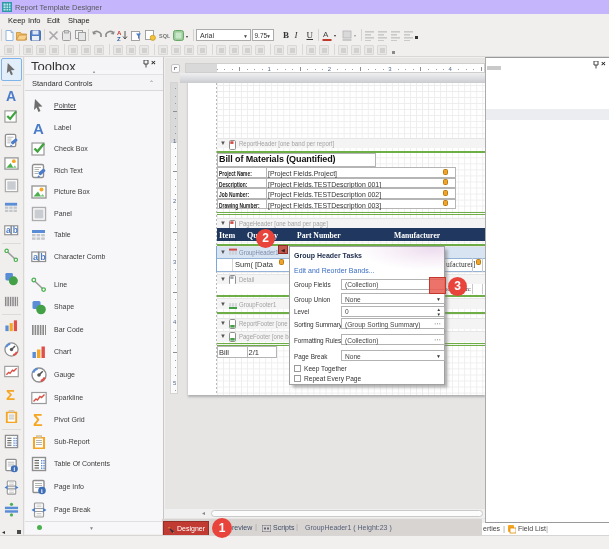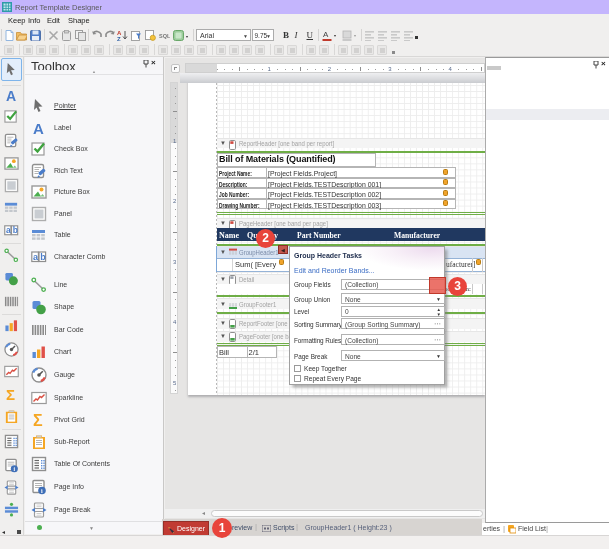--- a/index.html
+++ b/index.html
@@ -398,20 +398,24 @@
 
   <div class="abs" style="left:0;top:0;width:138px;height:13px;background:#f5f5f7;">
     <div class="abs txt" style="left:6px;top:2px;font-size:13px;color:#333;">Toolbox</div>
     <svg class="abs" style="left:118px;top:3px" width="6" height="8" viewBox="0 0 6 8">
         <path d="M1 0 h4 v4 h-4 z M3 4 v3.5" stroke="#444" stroke-width="1" fill="none"></path>
       </svg>
     <div class="abs txt" style="left:126px;top:1px;font-size:8px;color:#222;font-weight:bold;">×</div>
   </div>
   <div class="abs" style="left:0;top:13px;width:138px;height:5px;background:#f7f7f9;border-bottom:1px solid #e2e2e4;text-align:center;font-size:4px;color:#999;line-height:4px;">▲</div>
 
+  <div class="abs" style="left:0;top:18px;width:138px;height:16px;background:#f4f4f6;border-bottom:1px solid #d8d8da;">
+    <div class="abs txt" style="left:7px;top:4px;font-size:7.5px;color:#333;">Standard Controls</div>
+    <div class="abs txt" style="left:124px;top:4px;font-size:6px;color:#777;">⌃</div>
+  </div>
   <div id="toolitems">
       <div class="abs" style="left:6px;top:41px"><svg width="16" height="16" viewBox="0 0 16 16">
           <path d="M4 1 L11.5 8.5 L7.5 8.7 L9.5 13 L7.5 14 L5.6 9.6 L3 12 Z" fill="#6e6e6e"></path>
         </svg></div>
       <div class="abs txt" style="left:29px;top:45px;font-size:7px;color:#3c3c3c;text-decoration:underline;">Pointer</div>
       <div class="abs" style="left:6px;top:62.5px"><svg width="16" height="16" viewBox="0 0 16 16">
           <text x="2" y="14" font-size="15" font-weight="bold" fill="#4a7cc9" font-family="Liberation Sans">A</text>
         </svg></div>
       <div class="abs txt" style="left:29px;top:66.5px;font-size:7px;color:#3c3c3c;">Label</div>
       <div class="abs" style="left:6px;top:84px"><svg width="16" height="16" viewBox="0 0 16 16">
@@ -707,21 +711,21 @@
         <div class="abs" style="left:29px;top:134.8px;width:268px;height:1px;background:#6fae46;"></div>
         <div class="abs" style="left:29px;top:139px;width:268px;height:10px;background:#f4f4f4;border-top:1px solid #e6e6e6;">
           <div class="abs txt" style="left:3px;top:1px;font-size:6px;color:#555;">▼</div>
           <svg class="abs" style="left:11.5px;top:0.5px" width="7" height="10" viewBox="0 0 7 10">
             <rect x="0.5" y="0.5" width="6" height="9" rx="1.2" fill="#fff" stroke="#8f8f8f" stroke-width="1"></rect>
             <rect x="1.3" y="1.3" width="3.2" height="2.6" fill="#d04a41"></rect>
           </svg>
           <div class="abs txt" style="left:21.5px;top:1px;font-size:6.8px;color:#a3a3a3;transform:scaleX(0.88);transform-origin:0 0;">PageHeader [one band per page]</div>
         </div>
         <div class="abs" style="left:29px;top:149px;width:268px;height:13px;background:#203860;"></div>
-        <div class="abs txt" style="left:31px;top:150.5px;font-size:8.5px;font-weight:bold;color:#fff;font-family:'Liberation Serif',serif;transform:scaleX(0.95);transform-origin:0 0;">Name</div>
+        <div class="abs txt" style="left:31px;top:150.5px;font-size:8.5px;font-weight:bold;color:#fff;font-family:'Liberation Serif',serif;transform:scaleX(0.95);transform-origin:0 0;">Item</div>
         <div class="abs txt" style="left:59px;top:150.5px;font-size:8.5px;font-weight:bold;color:#fff;font-family:'Liberation Serif',serif;transform:scaleX(0.95);transform-origin:0 0;">Quantity</div>
         <div class="abs txt" style="left:109px;top:150.5px;font-size:8.5px;font-weight:bold;color:#fff;font-family:'Liberation Serif',serif;transform:scaleX(0.9);transform-origin:0 0;">Part Number</div>
         <div class="abs txt" style="left:206px;top:150.5px;font-size:8.5px;font-weight:bold;color:#fff;font-family:'Liberation Serif',serif;transform:scaleX(0.9);transform-origin:0 0;">Manufacturer</div>
         <div class="abs" style="left:29px;top:164.5px;width:268px;height:1px;background:#6fae46;"></div>
         <div class="abs" style="left:29px;top:166.3px;width:268px;height:1px;background:#6fae46;"></div>
         <div class="abs" style="left:29px;top:167px;width:268px;height:12px;background:#d9e4f3;border-top:1px solid #e6e6e6;">
           <div class="abs txt" style="left:3px;top:2px;font-size:6px;color:#555;">▼</div>
           <svg class="abs" style="left:11.5px;top:1px" width="8" height="10" viewBox="0 0 8 10">
             <rect x="0" y="0.6" width="8" height="2" fill="#d04a41"></rect>
             <g fill="#c3c7cc">
@@ -730,21 +734,21 @@
               <rect x="5.8" y="3.4" width="2.2" height="1.2"></rect>
               <rect x="0" y="5.3" width="2.2" height="1.2"></rect>
               <rect x="2.9" y="5.3" width="2.2" height="1.2"></rect>
               <rect x="5.8" y="5.3" width="2.2" height="1.2"></rect>
             </g>
           </svg>
           <div class="abs txt" style="left:21.5px;top:2px;font-size:6.8px;color:#7b8ca8;transform:scaleX(0.88);transform-origin:0 0;">GroupHeader1</div>
         </div>
         <div class="abs" style="left:27.5px;top:167px;width:1.5px;height:26px;background:#7da7d8;"></div>
         <div class="abs" style="left:29px;top:179px;width:268px;height:14px;background:#fff;border-top:1px solid #95b3d7;border-bottom:1.6px solid #95b3d7;"></div>
-        <div class="abs txt" style="left:47px;top:181px;font-size:7.5px;color:#333;">Sum( [Every</div>
+        <div class="abs txt" style="left:47px;top:181px;font-size:7.5px;color:#333;">Sum( [Data</div>
         <div class="abs" style="left:43.5px;top:180px;width:1px;height:12px;background:#d5d5d5;"></div>
         <div class="abs" style="left:91px;top:179.5px;width:5px;height:6px;background:#f0a32a;border:1px solid #b97c12;border-radius:1.5px;"></div>
         <div class="abs txt" style="left:258px;top:181px;font-size:7.5px;color:#333;font-family:'Liberation Serif',serif;">ufacturer]</div>
         <div class="abs" style="left:283.5px;top:179px;width:1px;height:14px;background:#c9c9c9;"></div>
         <div class="abs" style="left:294px;top:179px;width:1px;height:14px;background:#c9c9c9;"></div>
         <div class="abs" style="left:288px;top:179.5px;width:5px;height:6px;background:#f0a32a;border:1px solid #b97c12;border-radius:1.5px;"></div>
         <div class="abs" style="left:29px;top:194.5px;width:268px;height:10px;background:#f4f4f4;border-top:1px solid #e6e6e6;">
           <div class="abs txt" style="left:3px;top:1px;font-size:6px;color:#555;">▼</div>
           <svg class="abs" style="left:11.5px;top:0.5px" width="7" height="10" viewBox="0 0 7 10">
             <rect x="0.5" y="0.5" width="6" height="9" rx="1.2" fill="#fff" stroke="#8f8f8f" stroke-width="1"></rect>

